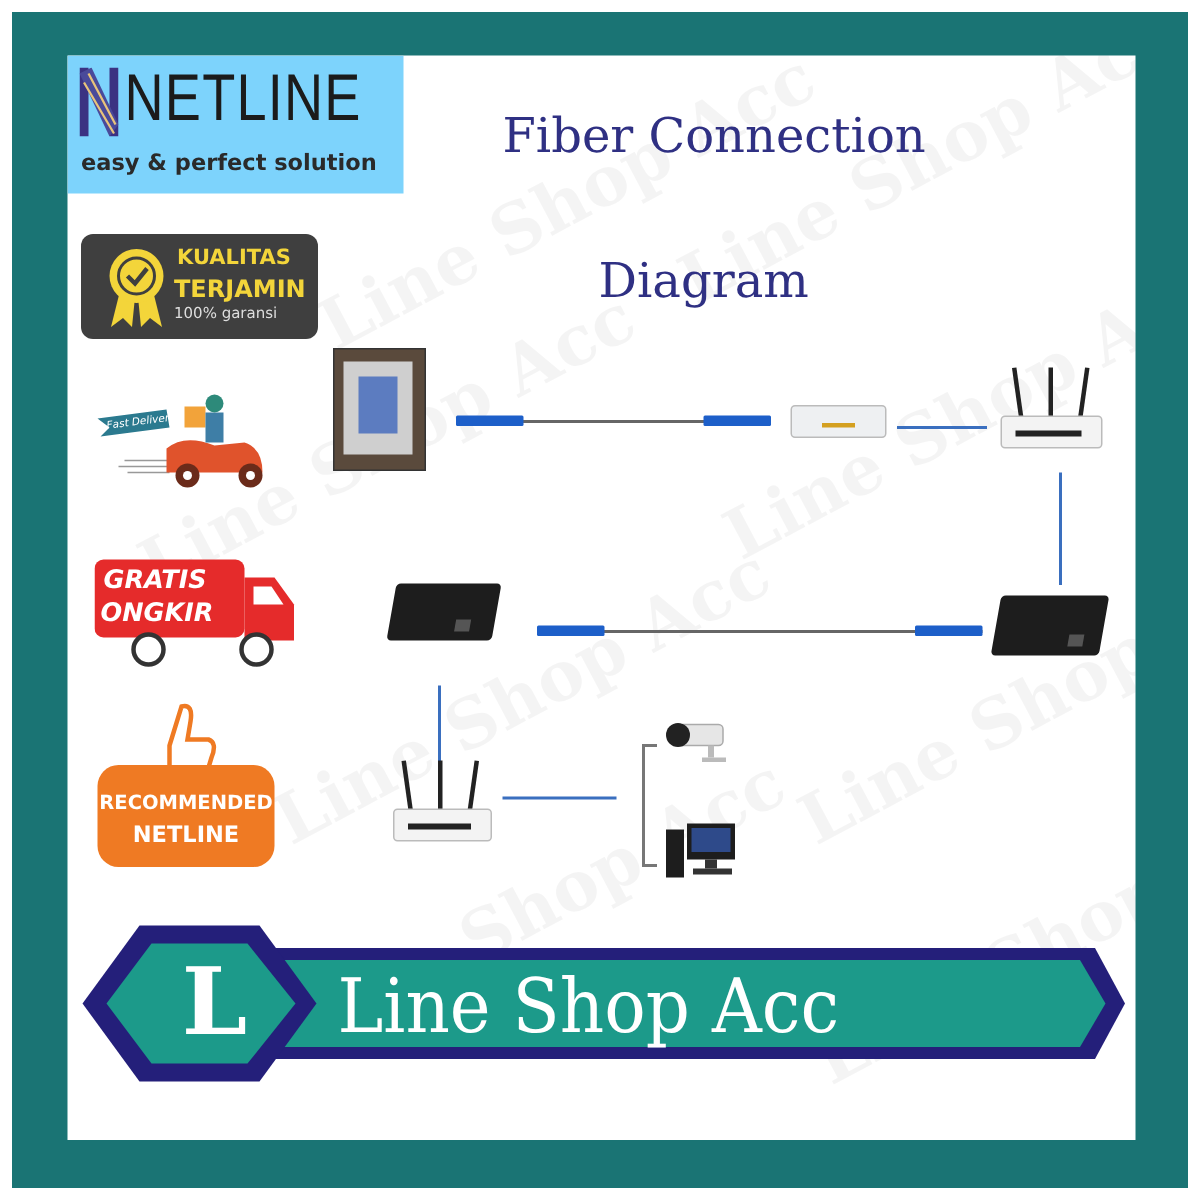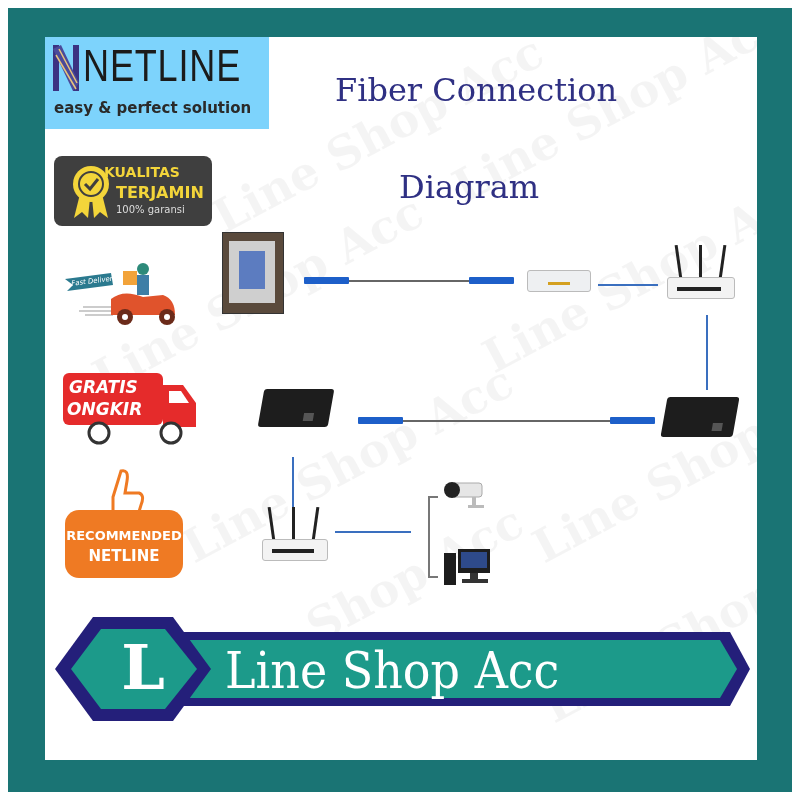--- a/index.html
+++ b/index.html
@@ -6,21 +6,21 @@
   body{width:800px;height:800px;position:relative;overflow:hidden;background:#fff;font-family:"DejaVu Sans",sans-serif;}
   .frame{position:absolute;left:8px;top:8px;width:784px;height:784px;background:#1a7474;}
   .inner{position:absolute;left:45px;top:37px;width:712px;height:723px;background:#fff;overflow:hidden;}
   .wm{position:absolute;font-family:"DejaVu Serif",serif;font-weight:bold;font-size:46px;color:rgba(0,0,0,0.045);transform:rotate(-28deg);white-space:nowrap;pointer-events:none;}
   .netline{position:absolute;left:0;top:0;width:224px;height:92px;background:#7dd3fc;}
   .netline .n{position:absolute;left:8px;top:8px;width:26px;height:46px;}
   .netline .brand{position:absolute;left:38px;top:4px;font-family:"Liberation Sans",sans-serif;font-size:44px;letter-spacing:1px;color:#1b1b1b;font-stretch:condensed;transform:scaleX(0.82);transform-origin:left;}
   .netline .tag{position:absolute;left:9px;top:62px;font-family:"DejaVu Sans",sans-serif;font-weight:bold;font-size:15px;color:#2a2a2a;white-space:nowrap;}
   .title{position:absolute;font-family:"DejaVu Serif",serif;font-size:32px;color:#2f3083;white-space:nowrap;}
   .badge-k{position:absolute;left:9px;top:119px;width:158px;height:70px;background:#3f3f3f;border-radius:8px;}
-  .badge-k .t1{position:absolute;left:50px;top:8px;color:#f3d53a;font-weight:bold;font-size:14px;}
+  .badge-k .t1{position:absolute;left:64px;top:8px;color:#f3d53a;font-weight:bold;font-size:14px;}
   .badge-k .t2{position:absolute;left:62px;top:27px;color:#f3d53a;font-weight:bold;font-size:16px;}
   .badge-k .t3{position:absolute;left:62px;top:48px;color:#ddd;font-size:10px;}
   .red-text{font-family:"DejaVu Sans",sans-serif;font-weight:bold;font-style:italic;color:#fff;font-size:17px;line-height:20px;}
   .rec{position:absolute;left:20px;top:473px;width:118px;height:68px;background:#ef7a23;border-radius:14px;text-align:center;color:#fff;font-weight:bold;font-size:13px;}
   .cable{position:absolute;height:2px;background:#666;}
   .conn{position:absolute;height:7px;background:#1d5fc9;border-radius:1px;}
   .line{position:absolute;background:#3a6fbf;}
   .device{position:absolute;}
 </style>
 </head>

